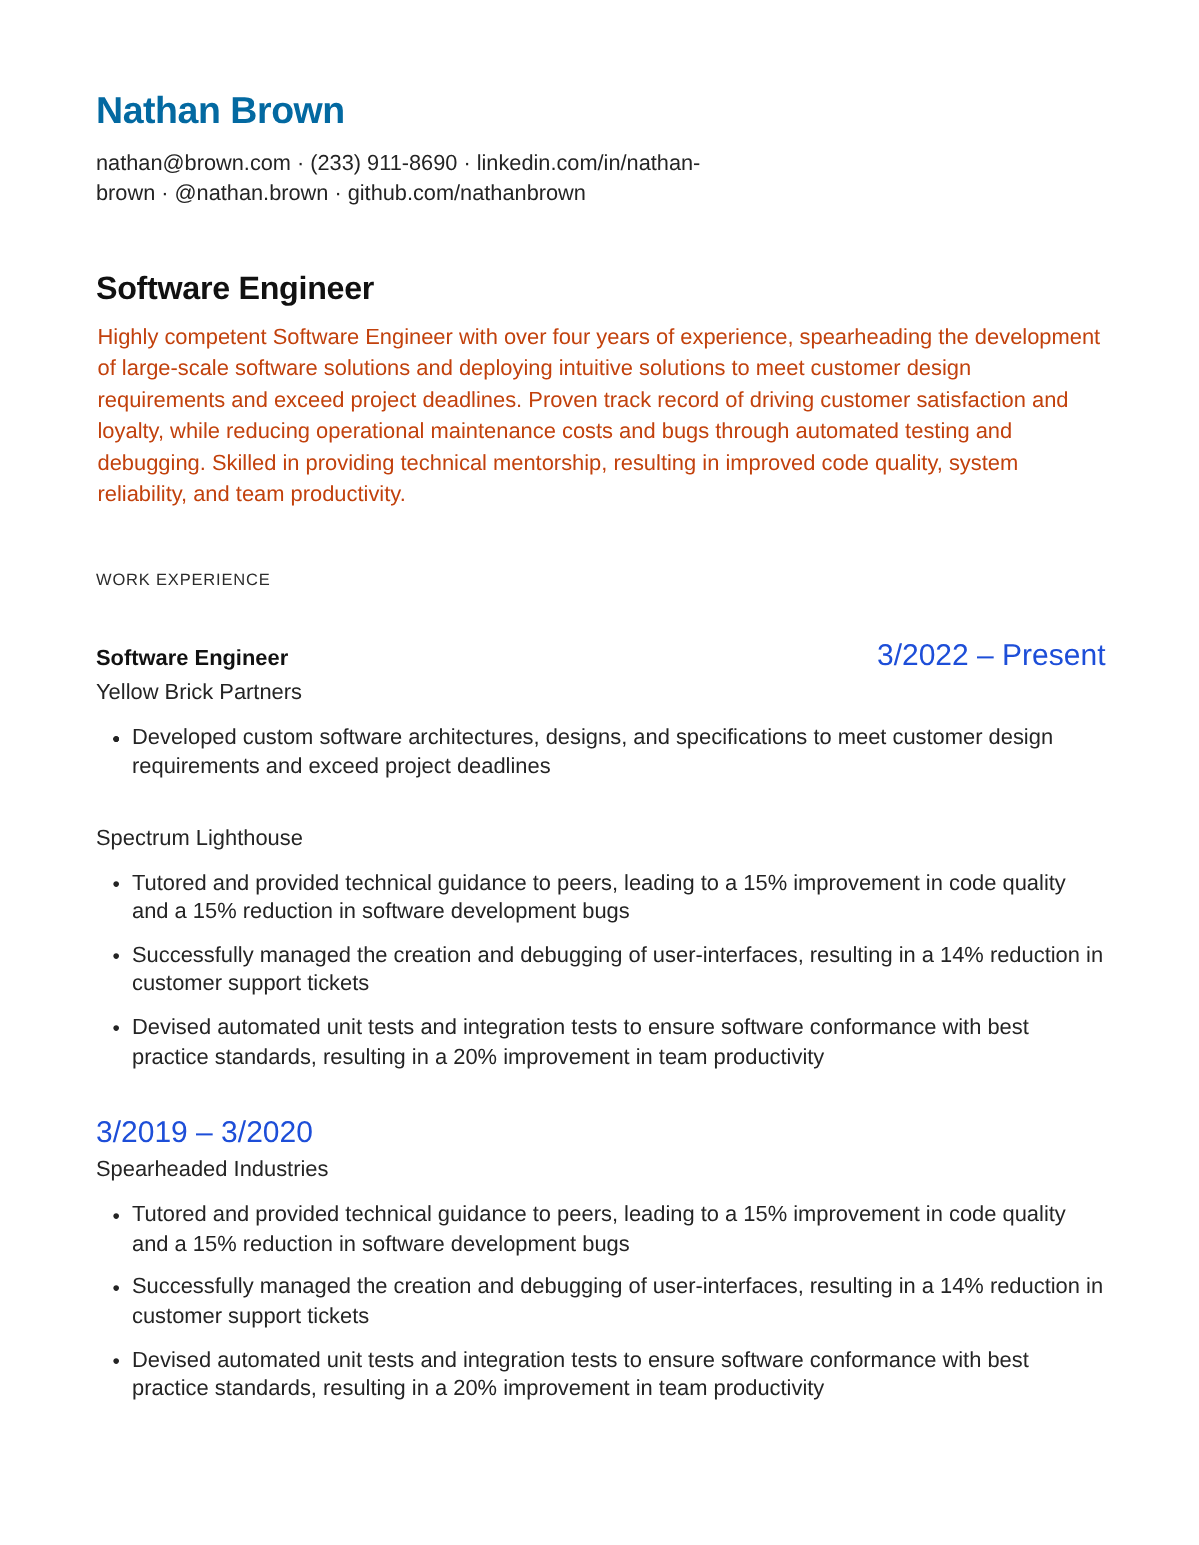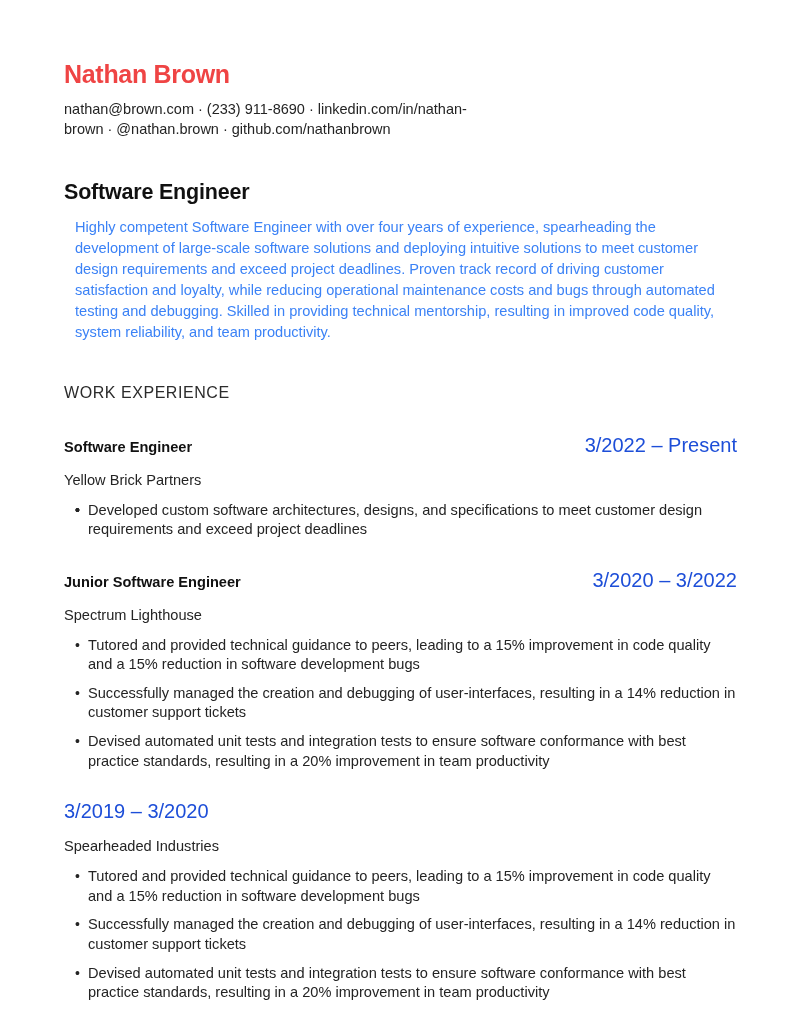--- a/index.html
+++ b/index.html
@@ -21,21 +21,21 @@
     width: 799px;
   }
 
   
   .name {
     font-size: 25px;
     font-weight: bold;
     letter-spacing: -0.3px;
     line-height: 1.15;
     margin: 0 0 10px 0;
-    color: #ef4444;
+    color: #0369a1;
   }
   .contact {
     font-size: 14.5px;
     line-height: 20.5px;
     color: #242424;
     max-width: 672px;
     margin: 0;
   }
   .contact .sep {
     padding: 0 4px;
@@ -48,29 +48,29 @@
     font-size: 21.5px;
     font-weight: bold;
     letter-spacing: -0.2px;
     line-height: 1.2;
     margin: 0 0 9px 0;
     color: #111111;
   }
   .summary {
     font-size: 14.6px;
     line-height: 21px;
-    color: #3b82f6;
-    margin: 11px;
+    color: #c2410c;
+    margin: 1px;
     max-width: 673px;
   }
 
   
   .section { margin-top: 40px; }
   .section-heading {
-    font-size: 16px;
+    font-size: 11px;
     letter-spacing: 0.55px;
     text-transform: uppercase;
     color: #2b2b2b;
     margin: 6px 0 30px 0;
     line-height: 1.2;
   }
 
   
   .entry { margin-bottom: 27px; }
   .entry:last-child { margin-bottom: 0; }
@@ -90,21 +90,21 @@
     font-size: 20px;
     color: #1d4ed8;
     line-height: 1.35;
     white-space: nowrap;
     text-align: center;
   }
   .entry-company {
     font-size: 14.6px;
     color: #242424;
     line-height: 1.5;
-    margin-top: 11px;
+    margin-top: 1px;
   }
   .bullets {
     list-style: none;
     margin: 9px 0 0 0;
     padding: 0;
     max-width: 673px;
   }
   .bullets li {
     position: relative;
     padding-left: 24px;
@@ -147,24 +147,20 @@
             <div class="entry-dates">3/2022 – Present</div>
           </div>
           <div class="entry-company">Yellow Brick Partners</div>
           <ul class="bullets">
             <li><span class="dot">•</span></li>
             <li><span class="dot">•</span></li>
             <li><span class="dot">•</span><span>Developed custom software architectures, designs, and specifications to meet customer design requirements and exceed project deadlines</span></li>
           </ul>
         </div>
         <div class="entry">
-          <div class="entry-top">
-            <div class="entry-role">Junior Software Engineer</div>
-            <div class="entry-dates">3/2020 – 3/2022</div>
-          </div>
           <div class="entry-company">Spectrum Lighthouse</div>
           <ul class="bullets">
             <li><span class="dot">•</span><span>Tutored and provided technical guidance to peers, leading to a 15% improvement in code quality and a 15% reduction in software development bugs</span></li>
             <li><span class="dot">•</span><span>Successfully managed the creation and debugging of user-interfaces, resulting in a 14% reduction in customer support tickets</span></li>
             <li><span class="dot">•</span><span>Devised automated unit tests and integration tests to ensure software conformance with best practice standards, resulting in a 20% improvement in team productivity</span></li>
           </ul>
         </div>
         <div class="entry">
           <div class="entry-top">
             <div class="entry-dates">3/2019 – 3/2020</div>

